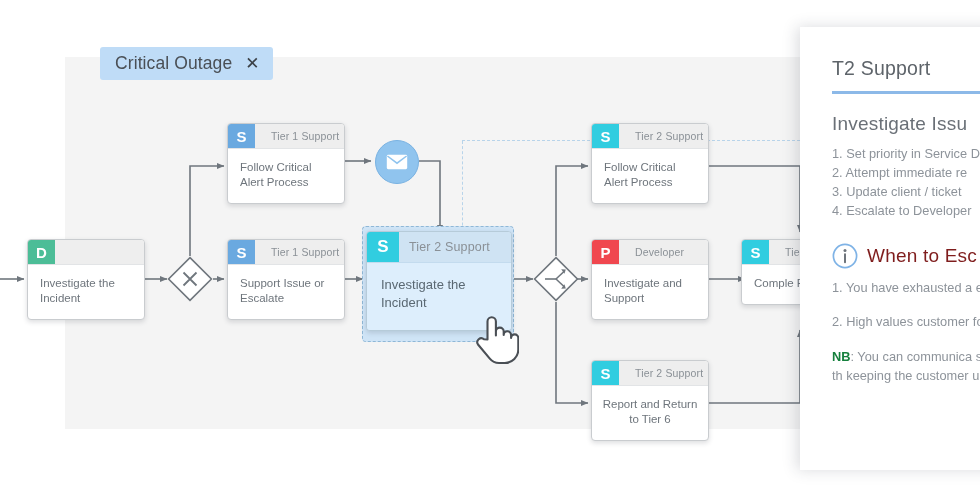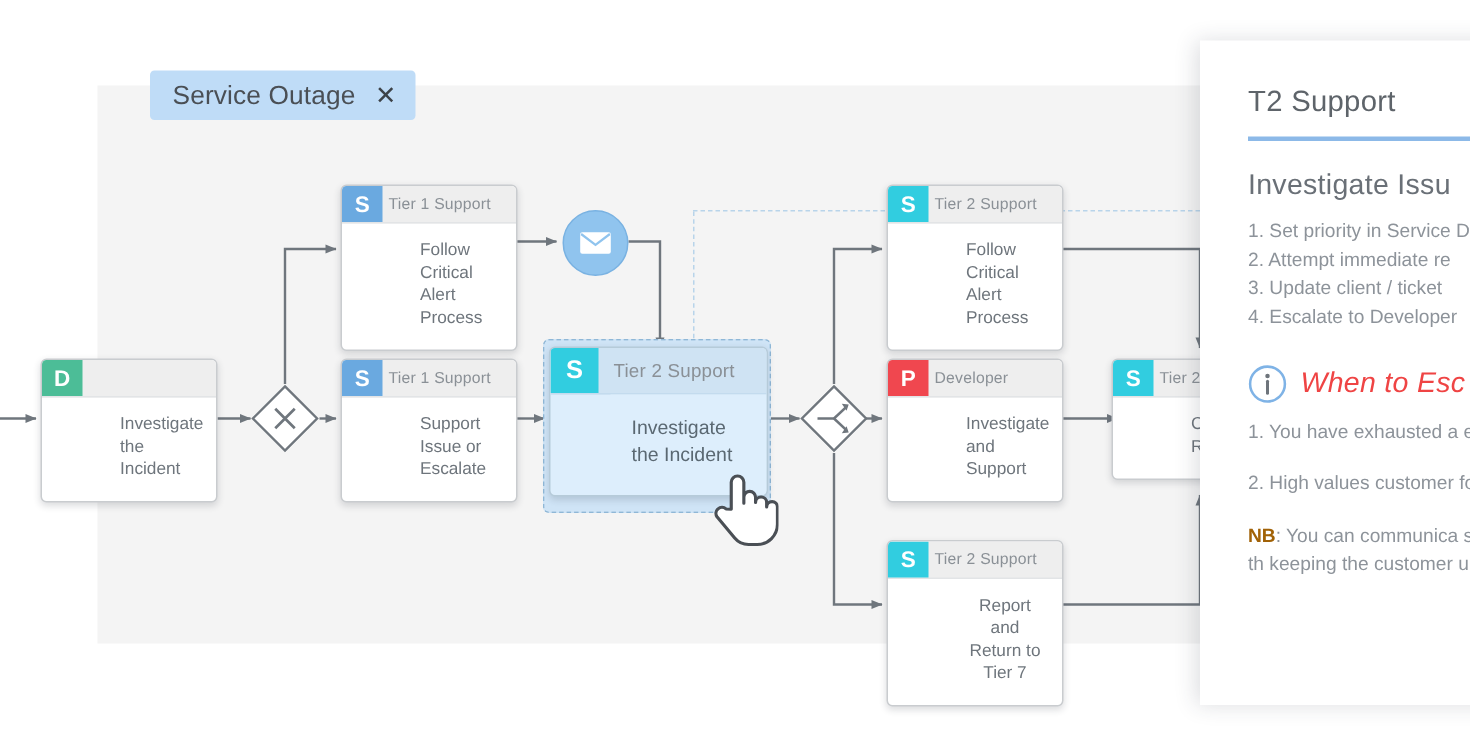--- a/index.html
+++ b/index.html
@@ -53,27 +53,27 @@
     background: #eeeeee;
     border-bottom: 1px solid #e2e4e6;
   }
   .node .badge {
     width: 27px; flex: 0 0 27px;
     display: flex; align-items: center; justify-content: center;
     color: #ffffff; font-size: 15px; font-weight: 700;
   }
   .node .htitle {
     flex: 1; display: flex; align-items: center;
-    padding-left: 4px;
+    padding-left: 16px;
     font-size: 10.5px; color: #8a9096; letter-spacing: .15px;
     white-space: nowrap;
   }
   .node .nbody {
     padding: 11px 10px 13px 12px;
-    font-size: 11.5px; line-height: 15px; color: #6e757c; margin-left: 40px;
+    font-size: 11.5px; line-height: 15px; color: #6e757c;
   }
 
   .badge-green { background: #4cbd97; }
   .badge-blue  { background: #6aa9e0; }
   .badge-cyan  { background: #31cde0; }
   .badge-red   { background: #f0474f; }
 
   
   .node.selected { background: #ddeefc; border-color: #b6cbd9; }
   .node.selected .nhead { background: #cfe3f3; border-bottom-color: #c3dbee; }
@@ -140,26 +140,26 @@
     font-size: 19px; color: #6a7077; letter-spacing: .2px; margin-bottom: 9px;
   }
   #panel .p-list { list-style: none; }
   #panel .p-list li {
     font-size: 12.8px; line-height: 19px; color: #8d939a; white-space: nowrap;
   }
   #panel .p-h3row {
     display: flex; align-items: center; gap: 9px;
     margin-top: 23px; margin-bottom: 9px;
   }
-  #panel .p-h3 { font-size: 19px; color: #ef4444; letter-spacing: .2px; white-space: nowrap; font-style: italic; }
+  #panel .p-h3 { font-size: 19px; color: #7f1d1d; letter-spacing: .2px; white-space: nowrap; }
   #panel .p-para {
     font-size: 12.8px; line-height: 19.5px; color: #8d939a;
     margin-bottom: 15px; width: 280px;
   }
-  #panel .p-para b { color: #a16207; font-weight: 700; }
+  #panel .p-para b { color: #15803d; font-weight: 700; }
 </style>
 </head>
 <body>
 
 <div id="stage">
 
   <div id="canvas"></div>
 
   <div class="dash-v" style="left:462px; top:141px; height:110px;"></div>
   <div class="dash-h" style="left:462px; top:140px; width:338px;"></div>
@@ -196,21 +196,21 @@
 
       <path d="M707,279 L745,279"></path>
 
       <path d="M707,166 L800,166 L800,232"></path>
 
       <path d="M707,403 L800,403 L800,330"></path>
     </g>
   </svg>
 
   <div id="tab">
-    <span class="tab-label">Service Outage</span>
+    <span class="tab-label">Critical Outage</span>
     <span class="tab-close">✕</span>
   </div>
 
   <div class="sel-ring" style="left:362px; top:226px; width:152px; height:116px;"></div>
 
   <div class="node" style="left:27px; top:239px;">
     <div class="nhead">
       <div class="badge badge-green">D</div>
     </div>
     <div class="nbody">Investigate the Incident</div>
@@ -262,21 +262,21 @@
       <div class="htitle">Tier 2</div>
     </div>
     <div class="nbody">Comple Return t</div>
   </div>
 
   <div class="node" style="left:591px; top:360px;">
     <div class="nhead">
       <div class="badge badge-cyan">S</div>
       <div class="htitle">Tier 2 Support</div>
     </div>
-    <div class="nbody center">Report and Return to Tier 7</div>
+    <div class="nbody center">Report and Return to Tier 6</div>
   </div>
 
   <div class="gateway" style="left:167px; top:256px;">
     <svg width="46" height="46" viewBox="0 0 46 46">
       <path d="M23,1.6 L44.4,23 L23,44.4 L1.6,23 Z" fill="#ffffff" stroke="#6f767d" stroke-width="1.6"></path>
       <path d="M16.5,16.5 L29.5,29.5 M29.5,16.5 L16.5,29.5" stroke="#6f767d" stroke-width="1.8" fill="none"></path>
     </svg>
   </div>
 
   <div class="gateway" style="left:533px; top:256px;">

